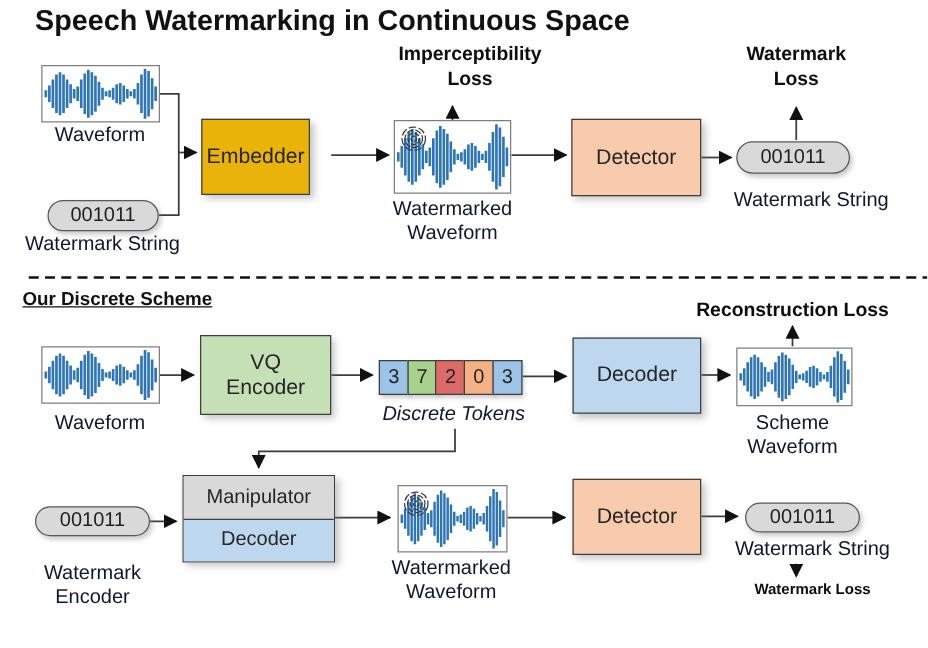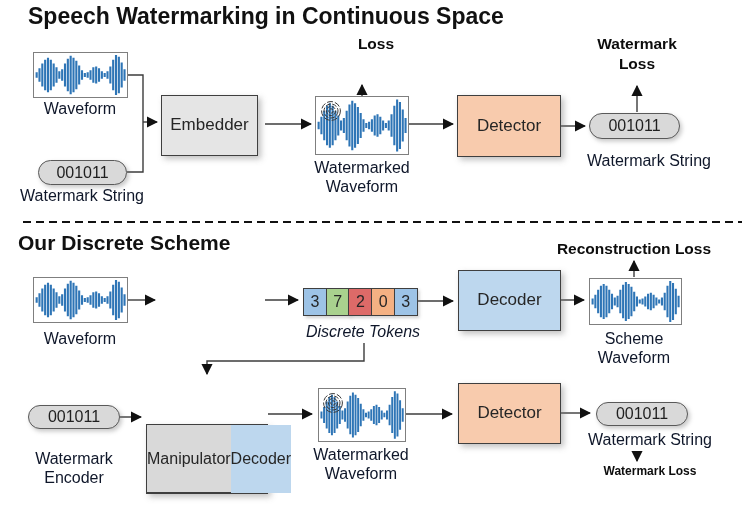--- a/index.html
+++ b/index.html
@@ -1,38 +1,38 @@
 <!DOCTYPE html>
 <html><head>
 <meta charset="utf-8">
 <style>
   html,body{margin:0;padding:0;background:#ffffff;}
   .canvas{position:relative;width:742px;height:518px;background:#ffffff;
           font-family:"Liberation Sans",sans-serif;overflow:hidden;}
   .title{position:absolute;font-weight:bold;color:#111111;white-space:nowrap;}
   .t1{left:28px;top:3px;font-size:23px;}
-  .t2{left:18px;top:231px;font-size:21px;}
+  .t2{left:18px;top:231px;font-size:15px;text-decoration:underline;}
   .box{position:absolute;border:1.4px solid #3f3f3f;display:flex;align-items:center;
        justify-content:center;text-align:center;font-size:17px;color:#262626;
        box-shadow:3px 3px 6px rgba(120,120,120,.45);box-sizing:border-box;line-height:1.2;}
   .wavebox{position:absolute;border:1.2px solid #7f7f7f;background:#fff;box-sizing:border-box;}
   .wavebox svg{width:100%;height:100%;display:block;}
   .pill{position:absolute;background:#D9D9D9;border:1.3px solid #595959;border-radius:13px;
         display:flex;align-items:center;justify-content:center;font-size:16px;color:#1f1f1f;
         box-shadow:2px 2.5px 4px rgba(120,120,120,.4);box-sizing:border-box;}
   .lbl{position:absolute;font-size:16px;color:#0f172a;text-align:center;line-height:1.18;}
   .loss{position:absolute;font-weight:bold;color:#0d0d0d;font-size:15.5px;text-align:center;line-height:1.3;}
   .ln{display:block;}
   .tokens{position:absolute;left:303px;top:288px;display:flex;}
   .token{width:24px;height:28px;border:1.3px solid #3f3f3f;display:flex;align-items:center;
          justify-content:center;font-size:16px;color:#262626;box-sizing:border-box;
          box-shadow:1.5px 2px 3px rgba(120,120,120,.35);}
   .token + .token{margin-left:-1.3px;}
   .stack{position:absolute;border:1.4px solid #3f3f3f;box-sizing:border-box;
-         box-shadow:3px 3px 6px rgba(120,120,120,.45);display:flex;margin-top:44px;}
+         box-shadow:3px 3px 6px rgba(120,120,120,.45);display:flex;flex-direction:column;}
   .stack .half{flex:1;display:flex;align-items:center;justify-content:center;
                font-size:16px;color:#262626;}
   .stack .half.top{border-bottom:1.4px solid #3f3f3f;}
   .fp{position:absolute;width:24px;height:24px;}
   .overlay{position:absolute;left:0;top:0;width:742px;height:518px;pointer-events:none;}
 </style>
 </head>
 <body>
 
 <div class="canvas">
@@ -71,23 +71,24 @@
   <div class="wavebox" style="left:33px;top:52px;width:95px;height:46px;">
     <svg viewBox="0 0 105 46" preserveAspectRatio="none">
         <path class="wf" stroke-width="2.4" fill="none" d="M3.0,20V26M6.2,16V30M9.4,11V35M12.6,7V39M15.8,5V41M19.0,7V39M22.2,11V35M25.4,15V31M28.6,19V27M31.8,17V29M35.0,11V35M38.2,6V40M41.4,3V43M44.6,5V41M47.8,8V38M51.0,13V33M54.2,18V28M57.4,21V25M60.6,20V26M63.8,18V28M67.0,15V31M70.2,14V32M73.4,16V30M76.6,19V27M79.8,21V25M83.0,19V27M86.2,14V32M89.4,7V39M92.6,2V44M95.8,4V42M99.0,10V36M102.2,17V29" stroke="#2E75B6"></path>
       </svg>
   </div>
   <div class="lbl" style="left:20px;top:100px;width:120px;">Waveform</div>
 
   <div class="pill" style="left:38px;top:160px;width:89px;height:25px;">001011</div>
   <div class="lbl" style="left:-3px;top:187px;width:170px;">Watermark String</div>
 
-  <div class="box" style="left: 161px; top: 95px; width: 97px; height: 61px; background: #e5e5e5;">Embedder</div>
+  <div class="box" style="left: 161px; top: 95px; width: 87px; height: 61px; background: #eab308;">Embedder</div>
 
   <div class="loss" style="left:291px;top:34px;width:170px;">
+    <span class="ln">Imperceptibility</span>
     <span class="ln">Loss</span>
   </div>
 
   <div class="wavebox" style="left:315px;top:96px;width:94px;height:59px;">
     <svg viewBox="0 0 105 46" preserveAspectRatio="none">
         <path class="wf" stroke-width="2.4" fill="none" d="M3.0,20V26M6.2,16V30M9.4,11V35M12.6,7V39M15.8,5V41M19.0,7V39M22.2,11V35M25.4,15V31M28.6,19V27M31.8,17V29M35.0,11V35M38.2,6V40M41.4,3V43M44.6,5V41M47.8,8V38M51.0,13V33M54.2,18V28M57.4,21V25M60.6,20V26M63.8,18V28M67.0,15V31M70.2,14V32M73.4,16V30M76.6,19V27M79.8,21V25M83.0,19V27M86.2,14V32M89.4,7V39M92.6,2V44M95.8,4V42M99.0,10V36M102.2,17V29" stroke="#2E75B6"></path>
       </svg>
   </div>
   <svg class="fp" style="left:319px;top:99px;" viewBox="0 0 24 24">
     <g fill="none" stroke="#3a3a3a" stroke-width="1">
@@ -113,20 +114,26 @@
 
   <div class="title t2">Our Discrete Scheme</div>
 
   <div class="wavebox" style="left:33px;top:277px;width:95px;height:46px;">
     <svg viewBox="0 0 105 46" preserveAspectRatio="none">
         <path class="wf" stroke-width="2.4" fill="none" d="M3.0,20V26M6.2,16V30M9.4,11V35M12.6,7V39M15.8,5V41M19.0,7V39M22.2,11V35M25.4,15V31M28.6,19V27M31.8,17V29M35.0,11V35M38.2,6V40M41.4,3V43M44.6,5V41M47.8,8V38M51.0,13V33M54.2,18V28M57.4,21V25M60.6,20V26M63.8,18V28M67.0,15V31M70.2,14V32M73.4,16V30M76.6,19V27M79.8,21V25M83.0,19V27M86.2,14V32M89.4,7V39M92.6,2V44M95.8,4V42M99.0,10V36M102.2,17V29" stroke="#2E75B6"></path>
       </svg>
   </div>
   <div class="lbl" style="left:20px;top:330px;width:120px;">Waveform</div>
 
+  <div class="box" style="left: 160px; top: 268px; width: 105px; height: 64px; background: rgb(197, 224, 180);">
+    <div>
+      <span class="ln">VQ</span>
+      <span class="ln">Encoder</span>
+    </div>
+  </div>
 
   <div class="tokens">
     <div class="token" style="background: rgb(157, 195, 230);">3</div>
     <div class="token" style="background: rgb(169, 209, 142);">7</div>
     <div class="token" style="background: rgb(221, 106, 104);">2</div>
     <div class="token" style="background: rgb(244, 177, 131);">0</div>
     <div class="token" style="background: rgb(157, 195, 230);">3</div>
   </div>
   <div class="lbl" style="left:288px;top:323px;width:150px;font-style:italic;">Discrete Tokens</div>
 

